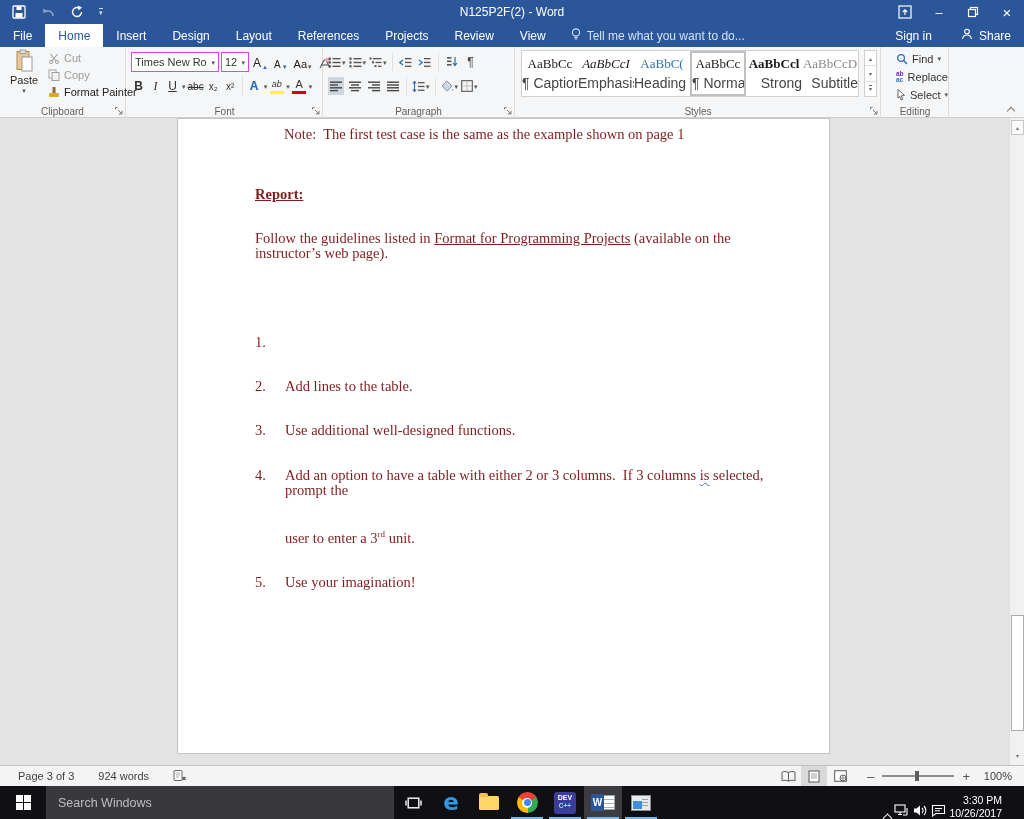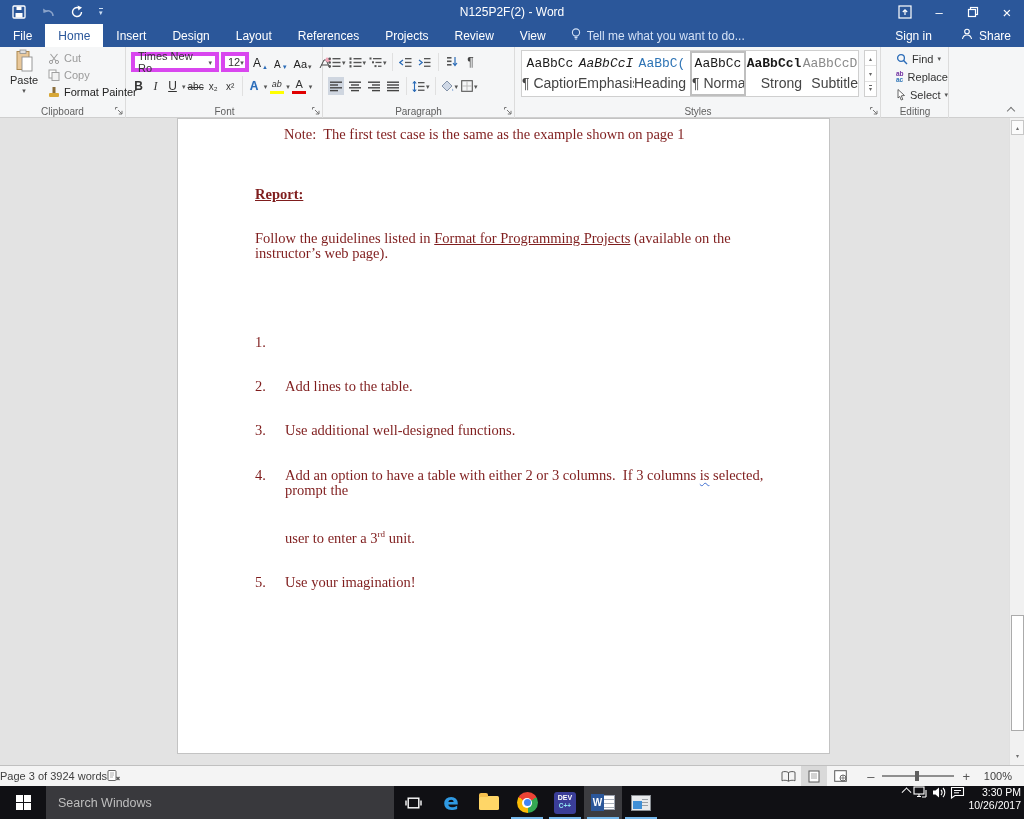--- a/index.html
+++ b/index.html
@@ -34,41 +34,41 @@
   .vline { width:1px; align-self:stretch; background:#e0e0e0; margin:0 2px; }
 
   
   .paste { position:absolute; left:3px; top:2px; width:42px; text-align:center; font-size:11px; color:#2a2a2a; display:flex; flex-direction:column; align-items:center; gap:1px; }
   .cc { position:absolute; left:48px; top:4px; display:flex; flex-direction:column; gap:3px; }
   .ccrow { display:flex; align-items:center; gap:4px; height:14px; white-space:nowrap; }
   .disabled { color:#9b9b9b; }
 
   
   .frow1 { position:absolute; left:4px; top:5px; display:flex; align-items:center; gap:2px; }
-  .combo { height:20px; border:4px solid #d946ef; background:#fff; display:flex; align-items:center; justify-content:space-between; padding:0 3px; font-size:11px; color:#333; }
+  .combo { height:20px; border:1px solid #d946ef; background:#fff; display:flex; align-items:center; justify-content:space-between; padding:0 3px; font-size:11px; color:#333; }
   .fbtn { padding:0 2px; height:20px; display:flex; align-items:flex-end; padding-bottom:2px; gap:1px; }
   .frow2 { position:absolute; left:4px; top:29px; display:flex; align-items:center; gap:2px; font-size:12px; color:#333; }
   .fbtn2 { min-width:15px; height:20px; display:flex; flex-direction:column; align-items:center; justify-content:center; line-height:11px; }
   .bar { display:block; height:3px; width:14px; margin-top:1px; }
   .bld { font-weight:bold; } .itl { font-style:italic; font-family:"Liberation Serif",serif; }
   .und { text-decoration:underline; } .stk { text-decoration:line-through; font-size:10px; }
   .fxA { color:#2b6cb8; font-weight:bold; text-shadow:0 0 1px #9dc3ef; }
 
   
   .prow1 { position:absolute; left:5px; top:6px; display:flex; align-items:center; gap:3px; }
   .prow2 { position:absolute; left:5px; top:30px; display:flex; align-items:center; gap:3px; }
   .pbtn { height:18px; min-width:16px; display:flex; align-items:center; justify-content:center; gap:1px; }
   .pbtn.pressed { background:#cfd6e0; }
   .pilc { font-size:12px; color:#444; }
 
   
   .gallery { position:absolute; left:5px; top:3px; width:338px; height:47px; background:#fff; border:1px solid #cfcfcf; display:flex; }
   .scard { width:56px; padding-top:5px; text-align:center; overflow:hidden; }
   .scard.sel { box-shadow:inset 0 0 0 1px #fff; border:2px solid #bfbfbf; padding-top:3px; }
-  .ssample { font-family:Liberation Mono, monospace; font-size:13px; line-height:15px; color:#1a1a1a; white-space:nowrap; }
+  .ssample { font-family:Liberation Serif, serif; font-size:13px; line-height:15px; color:#1a1a1a; white-space:nowrap; }
   .sname { font-size:14px; color:#454545; margin-top:4px; white-space:nowrap;text-align:right; }
   .s-it { font-style:italic; } .s-h1 { color:#2e74b5; } .s-b { font-weight:bold; } .s-gr { color:#8a8a8a; }
   .stcol { position:absolute; right:3px; top:3px; width:13px; height:47px; border:1px solid #cfcfcf; background:#fff; display:flex; flex-direction:column; }
   .stcell { flex:1; display:flex; align-items:center; justify-content:center; font-size:6px; color:#666; }
   .stcell + .stcell { border-top:1px solid #e2e2e2; }
   .morebar { border-top:1px solid #666; padding-top:1px; line-height:5px; }
 
   
   .erow { display:flex; align-items:center; gap:4px; height:17px; padding-left:14px; font-size:11px; color:#333; white-space:nowrap; }
   .ecol { position:absolute; left:0; top:3px; display:flex; flex-direction:column; gap:1px; }
@@ -93,21 +93,21 @@
 
   
   .vscroll { position:absolute; right:0; top:0; width:15px; height:647px; background:#f1f1f1; border-left:1px solid #e0e0e0; }
   .sarrow { position:absolute; left:1px; width:13px; height:15px; display:flex; align-items:center; justify-content:center; font-size:6px; color:#6f6f6f; }
   .sarrow.topbox { top:2px; border:1px solid #c6c6c6; background:#fbfbfb; }
   .sarrow.botbox { bottom:2px; }
   .sthumb { position:absolute; left:1px; top:497px; width:13px; height:116px; background:#fff; border:1px solid #ababab; }
 
   
   .statusbar { position:absolute; top:765px; left:0; right:0; height:21px; background:#f4f4f4; border-top:1px solid #c0c0c0; display:flex; align-items:center; font-size:11px; color:#3f3f3f; }
-  .sb-left { display:flex; align-items:center; }
+  .sb-left { display:flex; align-items:center; gap:24px; padding-left:18px; }
   .sb-right { margin-left:auto; display:flex; align-items:center; padding-right:12px; gap:0; }
   .viewbtn { width:26px; height:20px; display:flex; align-items:center; justify-content:center; }
   .viewbtn.active { background:#d9d9d9; }
   .zoomctl { display:flex; align-items:center; gap:8px; margin-left:14px; }
   .ztrack { position:relative; width:72px; height:2px; background:#8f8f8f; }
   .zthumb { position:absolute; left:33px; top:-4px; width:4px; height:10px; background:#5f5f5f; }
   .zlabel { width:34px; text-align:right; }
 
   
   .taskbar { position:absolute; top:786px; left:0; right:0; height:33px; background:#101014; display:flex; align-items:stretch; color:#fff; }
@@ -126,21 +126,21 @@
   .chrome .cblue { width:7px; height:7px; border-radius:50%; background:#4285f4; }
   .devicon { width:22px; height:22px; background:#3b3e98; border-radius:3px; text-align:center; padding-top:2px; }
   .devicon .d1 { font-size:7px; font-weight:bold; color:#fff; line-height:8px; }
   .devicon .d2 { font-size:6.5px; font-weight:bold; color:#8fe3f2; line-height:8px; }
   .wordicon { display:flex; align-items:center; }
   .wordsq { width:13px; height:17px; background:#2b579a; color:#fff; font-weight:bold; font-size:10px; display:flex; align-items:center; justify-content:center; }
   .wordpg { width:11px; height:15px; background:#fff; border:1px solid #9aa1ad; border-left:none; background-image:linear-gradient(#aab2bd 1px,transparent 1px); background-size:100% 4px; background-position:0 3px; }
   .appwin { position:relative; width:20px; height:16px; background:#e8eaec; border:1px solid #8a8f94; }
   .appwin::before { content:""; position:absolute; left:1px; bottom:1px; width:9px; height:8px; background:#3f8fd6; }
   .appwin::after { content:""; position:absolute; right:2px; top:3px; width:6px; height:8px; background:linear-gradient(#9aa0a6 1px,transparent 1px); background-size:100% 3px; }
-  .tray { margin-left:auto; display:flex; align-items:flex-start; gap:3px; padding-right:3px; }
+  .tray { margin-left:auto; display:flex; align-items:flex-end; gap:3px; padding-right:22px; }
   .traychev { width:7px; height:7px; border-left:1.5px solid #fff; border-top:1.5px solid #fff; transform:rotate(45deg) translate(2px,2px); }
   .clock { text-align:right; font-size:10.5px; line-height:12.5px; }
 </style>
 </head>
 <body>
 
 <div id="app">
 
   <div class="titlebar">
     <div class="qat">

